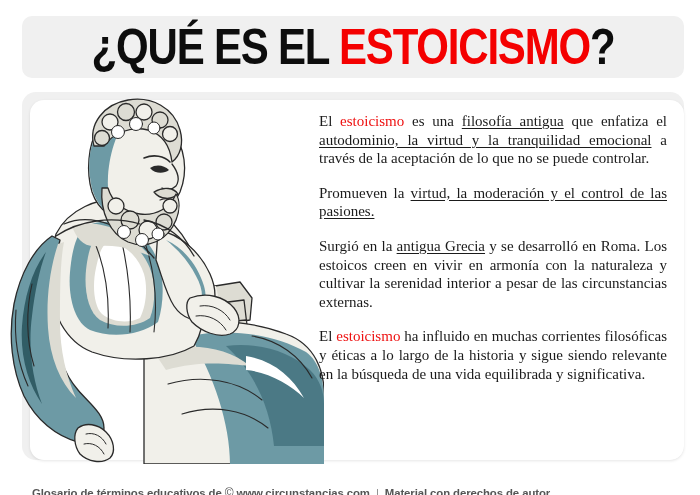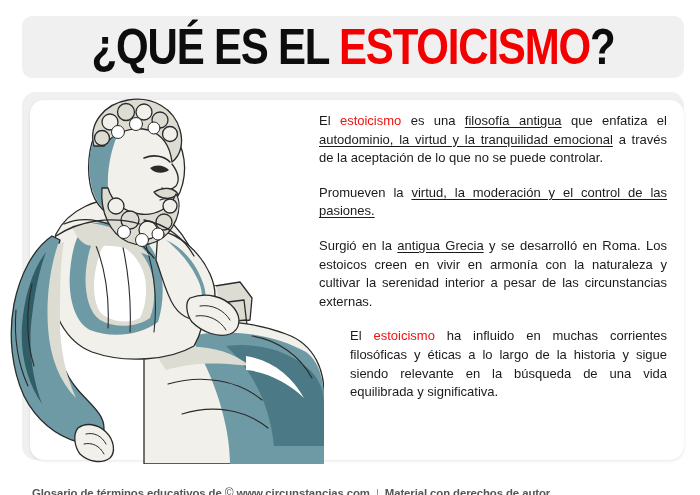--- a/index.html
+++ b/index.html
@@ -80,28 +80,28 @@
 
   
   #text-column {
     position: absolute;
     left: 319px;
     top: 112px;
     width: 348px;
     z-index: 6;
   }
   .para {
-    font-size: 13px;
+    font-size: 15px;
     line-height: 18.6px;
     color: #1b1b1b;
     text-align: justify;
     margin: 0 0 16px 0;
-    font-family: Liberation Sans, sans-serif;
-  }
-  .para:last-child { margin-bottom: 0; margin-left: 31px; }
+    font-family: Liberation Serif, serif;
+  }
+  .para:last-child { margin-bottom: 0; }
   .kw-red { color: #ee1111; }
   .kw-ul { text-decoration: underline; text-underline-offset: 2px; }
 
   
   #footer {
     position: absolute;
     left: 0;
     top: 476px;
     width: 700px;
     height: 33px;

